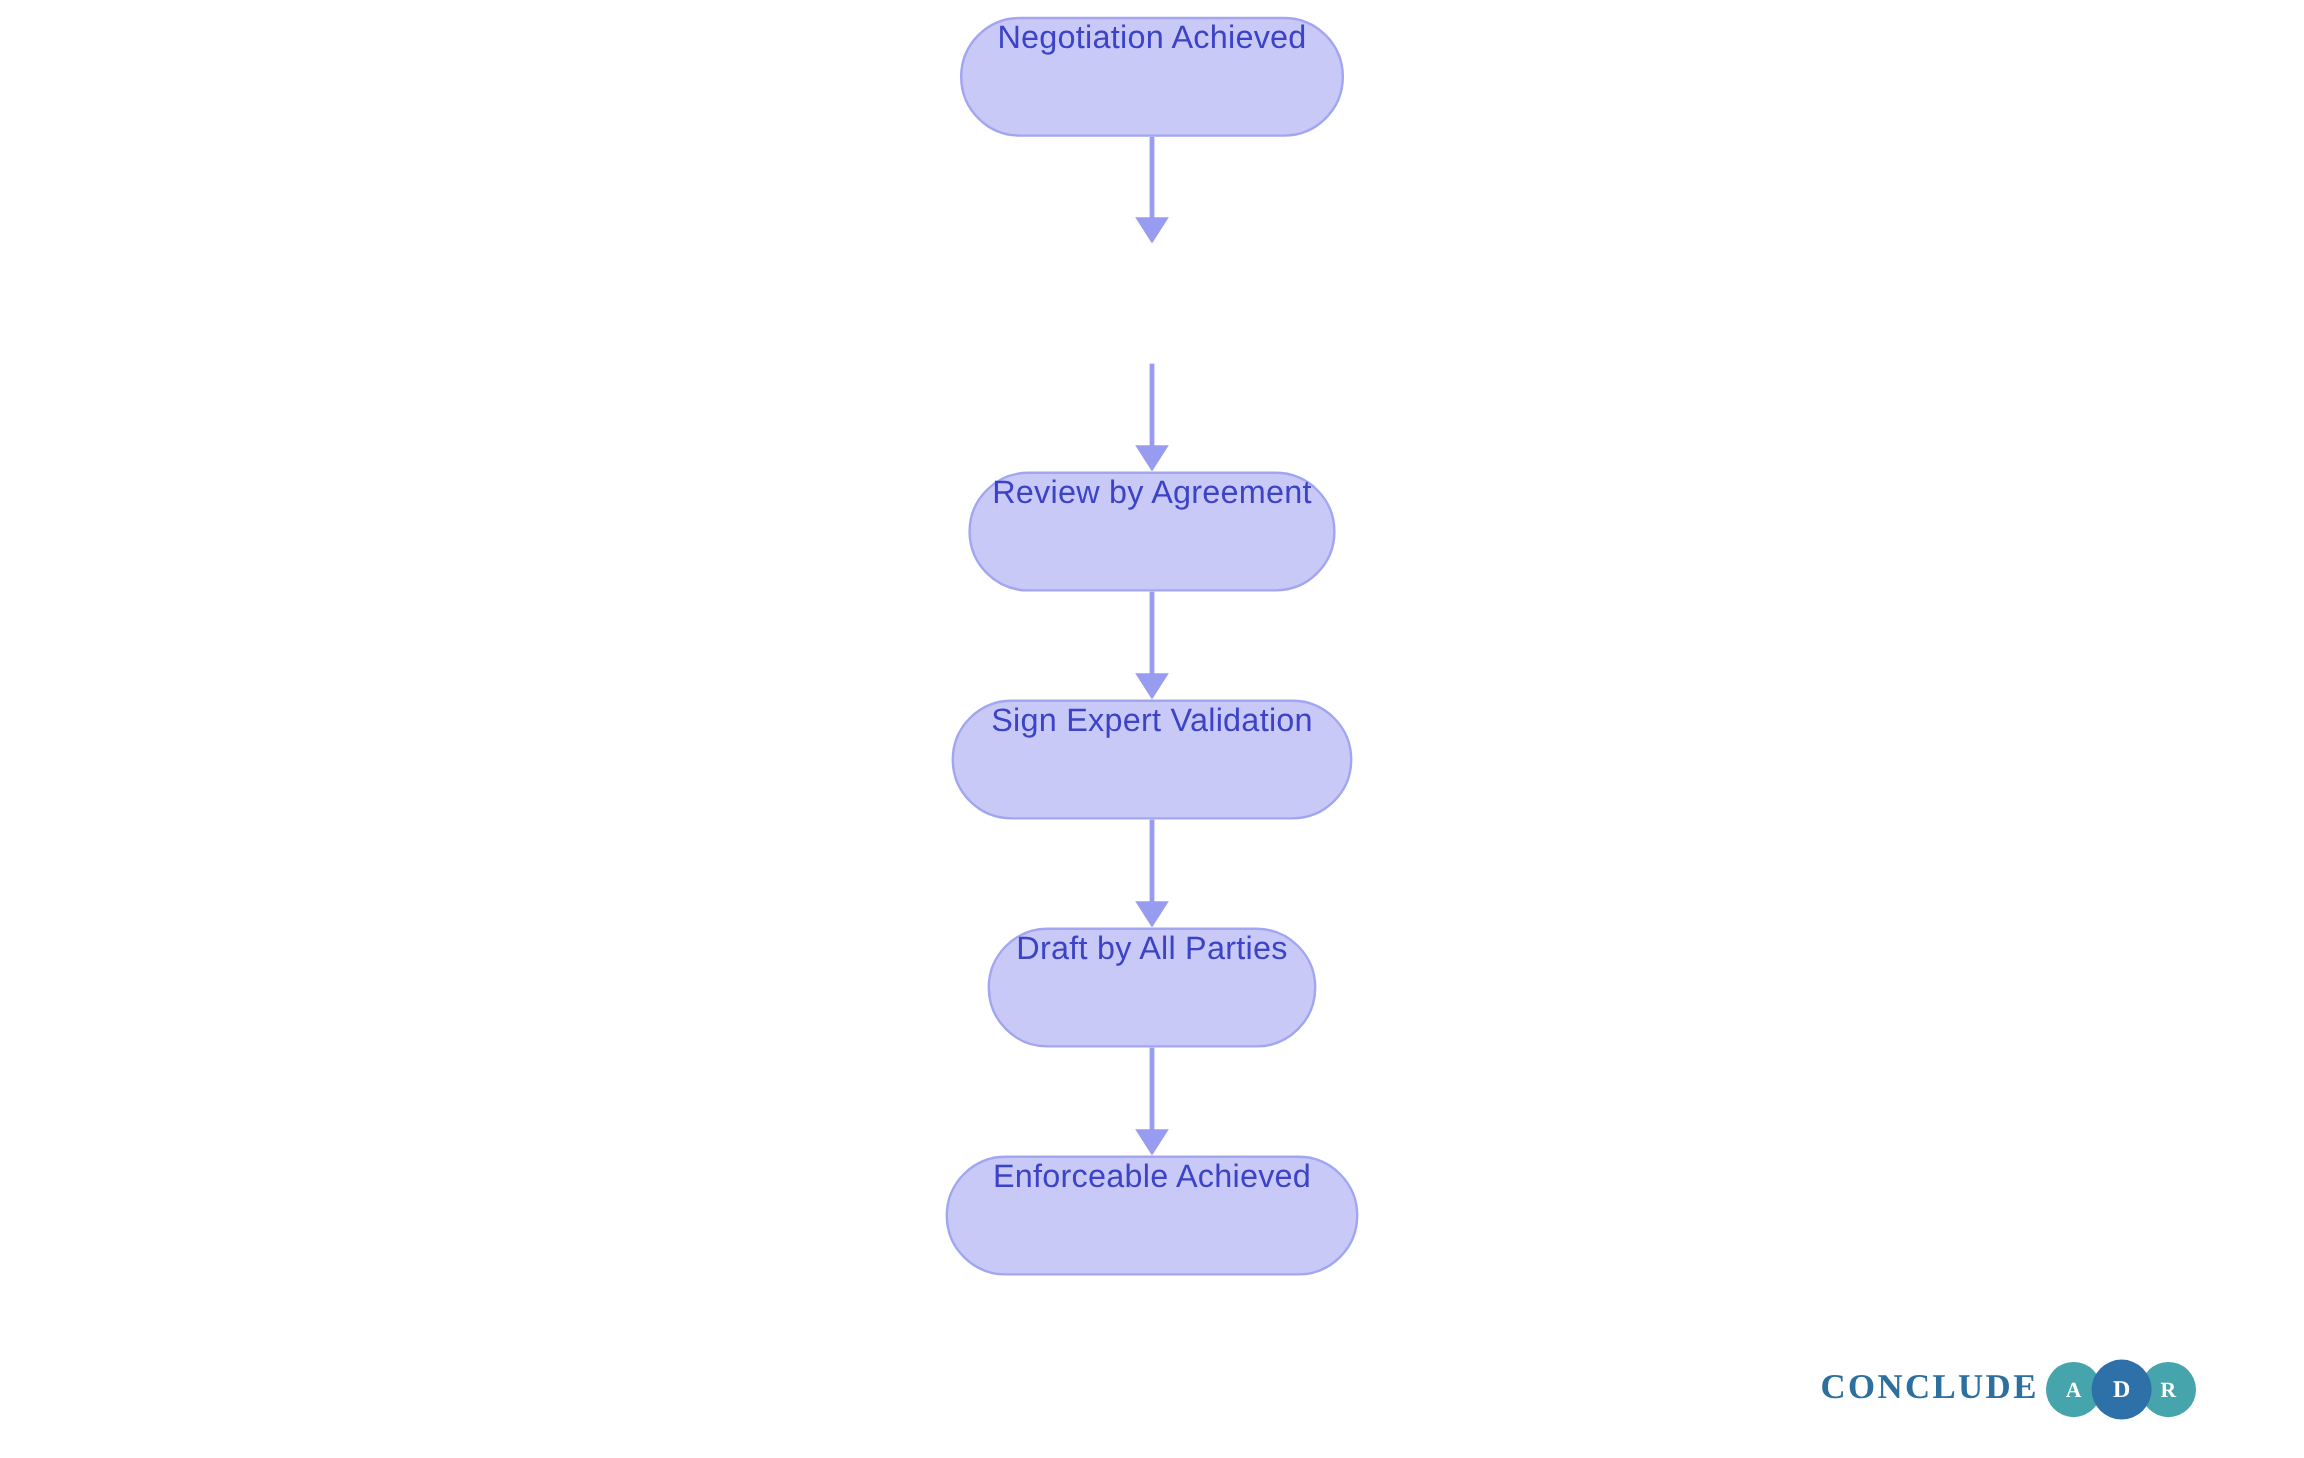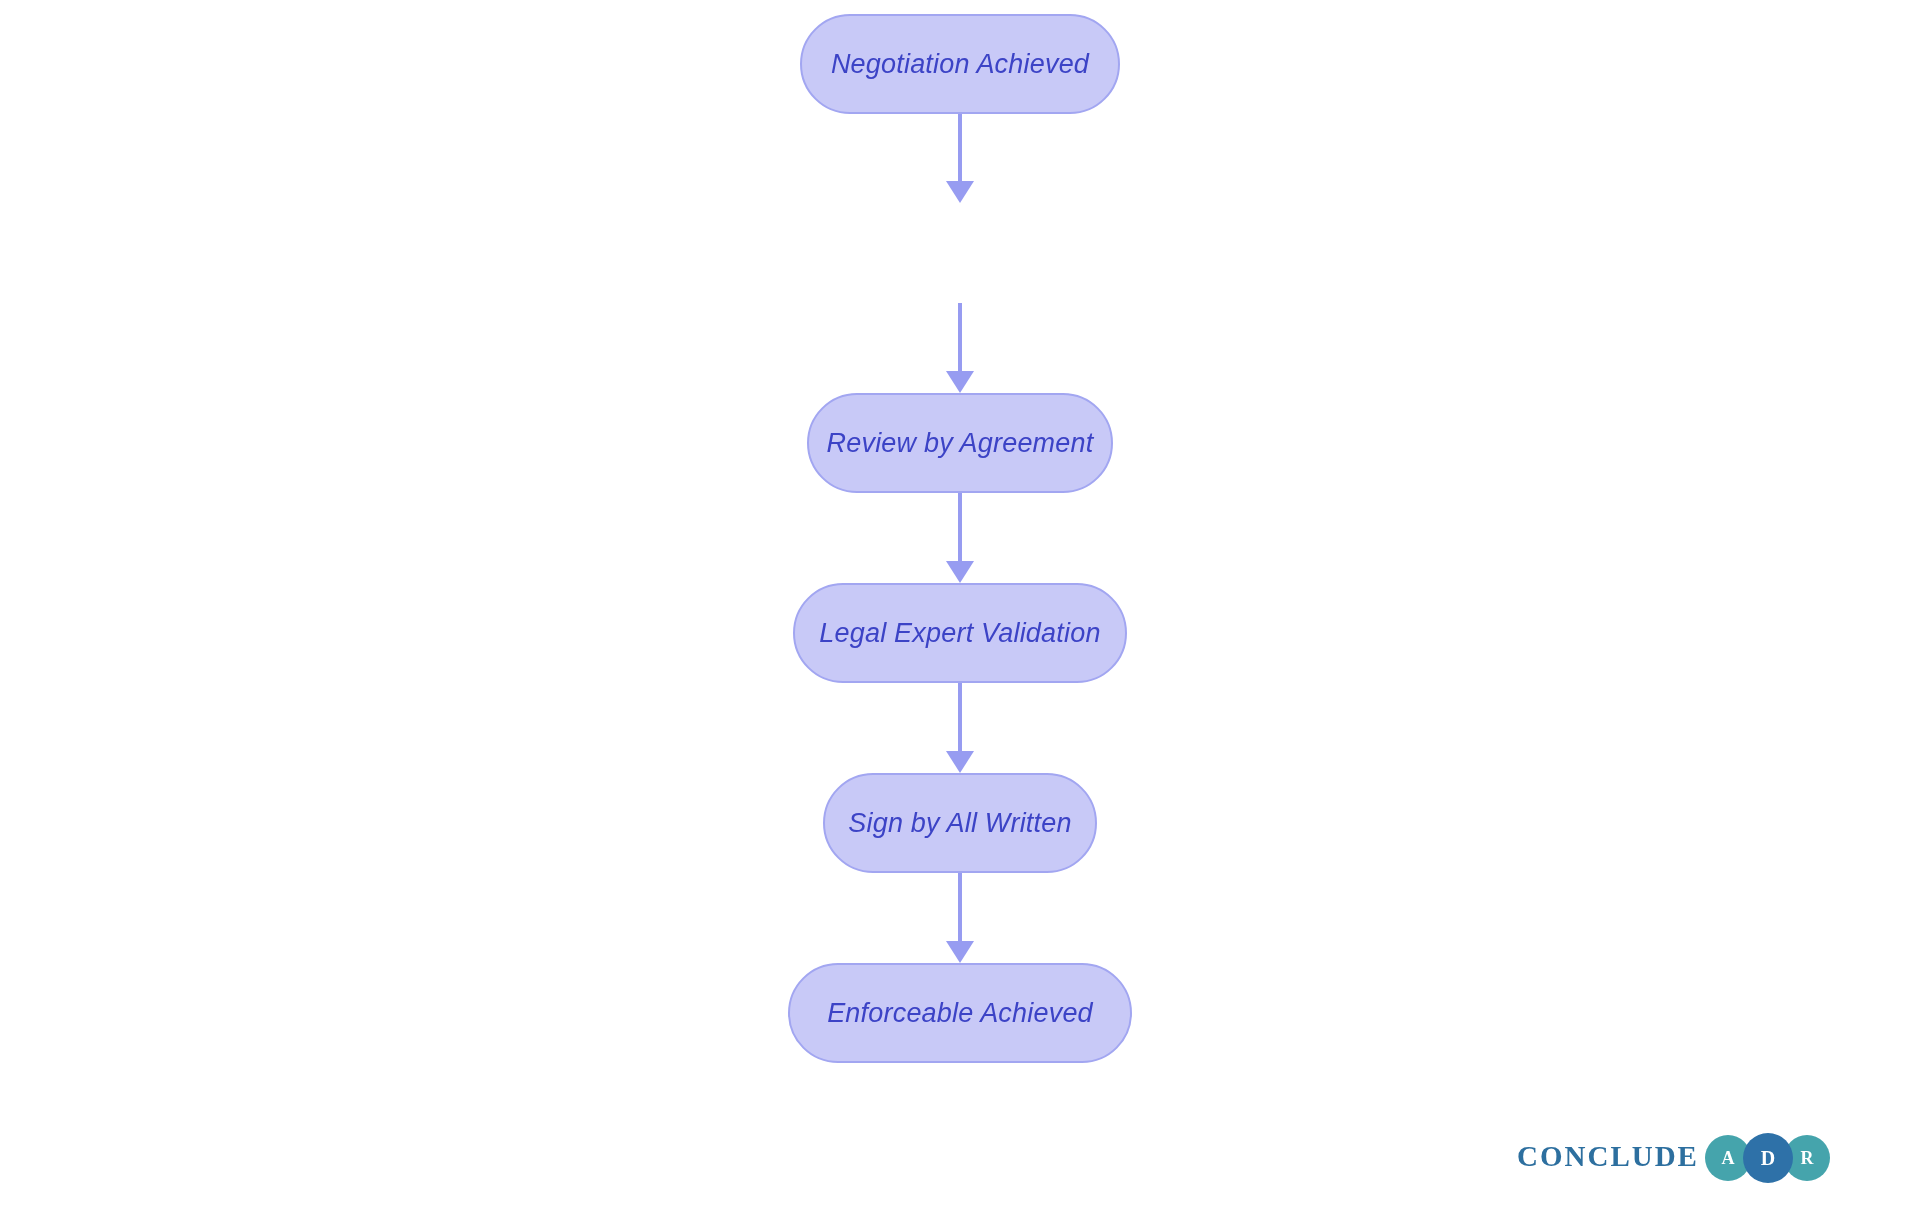--- a/index.html
+++ b/index.html
@@ -18,23 +18,21 @@
   .node {
     position: absolute;
     left: 50%;
     transform: translateX(-50%);
     height: 100px;
     box-sizing: border-box;
     background: var(--node-fill, #c8c9f7);
     border: 2px solid var(--node-border, #a2a6f1);
     border-radius: 50px;
     display: flex;
-    align-items: center;
     justify-content: center;
-    font-style: italic;
   }
   .node .label {
     color: var(--node-text, #3c43c6);
     font-size: 27px;
     white-space: nowrap;
     letter-spacing: 0.2px;
   }
   .n1 { top: 14px;  width: 320px; }
   .n2 { top: 203px; width: 334px; }
   .n3 { top: 393px; width: 306px; }
@@ -107,30 +105,30 @@
   <div class="node n3">
     <span class="label">Review by Agreement</span>
   </div>
 
   <div class="arrow a3">
     <div class="arrow-line"></div>
     <div class="arrow-head"></div>
   </div>
 
   <div class="node n4">
-    <span class="label">Legal Expert Validation</span>
+    <span class="label">Sign Expert Validation</span>
   </div>
 
   <div class="arrow a4">
     <div class="arrow-line"></div>
     <div class="arrow-head"></div>
   </div>
 
   <div class="node n5">
-    <span class="label">Sign by All Written</span>
+    <span class="label">Draft by All Parties</span>
   </div>
 
   <div class="arrow a5">
     <div class="arrow-line"></div>
     <div class="arrow-head"></div>
   </div>
 
   <div class="node n6">
     <span class="label">Enforceable Achieved</span>
   </div>

